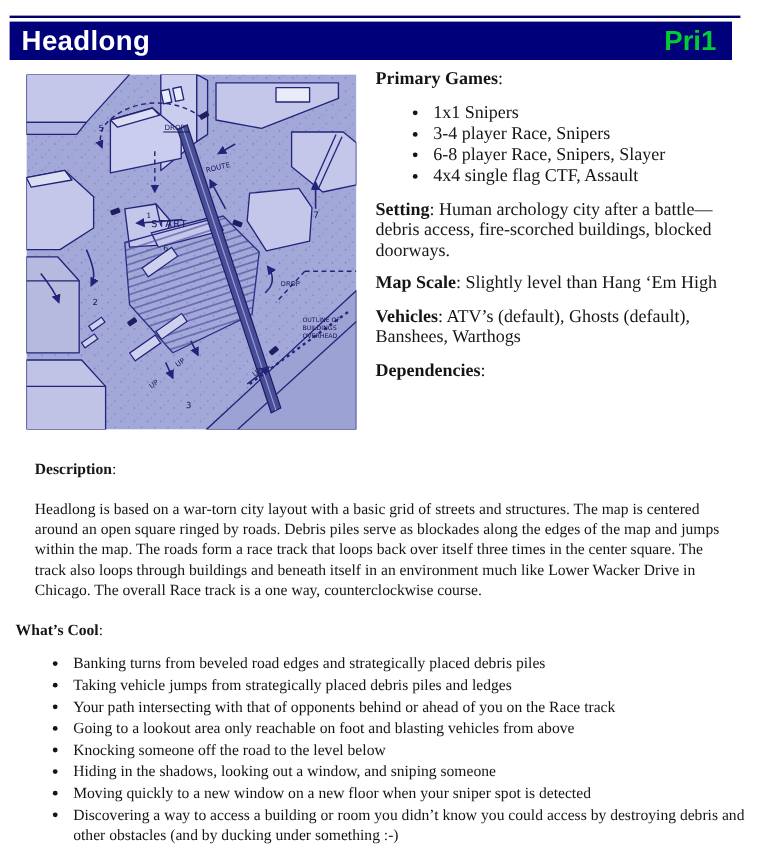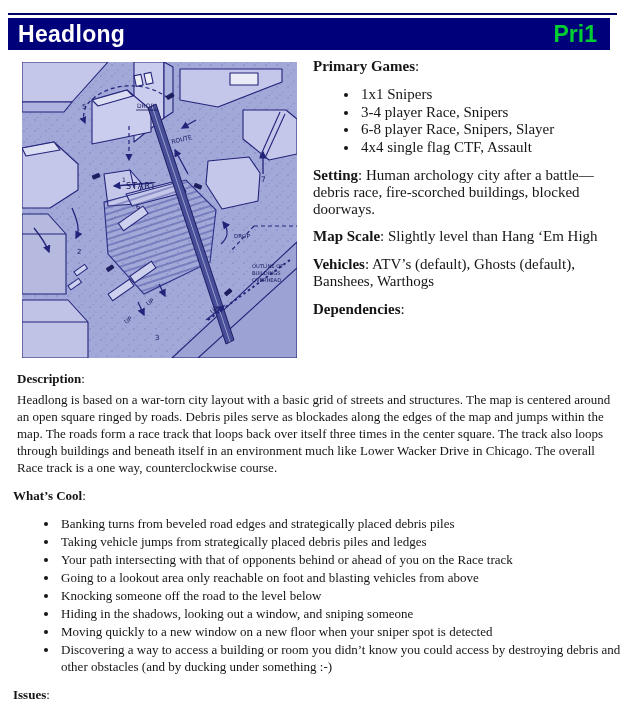--- a/index.html
+++ b/index.html
@@ -14,21 +14,21 @@
     display:flex;align-items:center;justify-content:space-between;
     padding:0 13px 0 10px;box-sizing:border-box;
     font-family:"Liberation Sans", sans-serif;font-weight:bold;font-size:23px;
   }
   .title-bar .title{color:#ffffff;letter-spacing:.3px;}
   .title-bar .pri{color:#00cc33;margin-left:48px;}
   .map-wrap{position:absolute;left:22px;top:62px;width:275px;height:296px;}
   .info-col{position:absolute;left:313px;top:58px;width:312px;font-size:15px;line-height:16.8px;}
   .bottom{position:absolute;left:13px;top:366px;width:609px;font-size:13px;line-height:17px;}
   p{margin:11px 0;}
-  p.m0{margin:4px;}
+  p.m0{margin:16px;}
   .b{font-weight:bold;}
   ul{margin:11px 0;padding-left:46px;list-style:disc;}
   li{margin:0 0 1px 0;padding-left:2px;}
   .info-col p:first-child{margin-top:0;}
   svg text{font-family:"DejaVu Sans", sans-serif;fill:#14145a;}
 </style>
 </head>
 <body>
 
 <div class="top-rule"></div>
@@ -169,21 +169,21 @@
 </div>
 
 <div class="info-col">
   <p><span class="b">Primary Games</span><span>:</span></p>
   <ul>
     <li>1x1 Snipers</li>
     <li>3-4 player Race, Snipers</li>
     <li>6-8 player Race, Snipers, Slayer</li>
     <li>4x4 single flag CTF, Assault</li>
   </ul>
-  <p><span class="b">Setting</span><span>:</span> <span>Human archology city after a battle—debris race, fire-scorched buildings, blocked doorways.</span></p>
+  <p><span class="b">Setting</span><span>:</span> <span>Human archology city after a battle—debris access, fire-scorched buildings, blocked doorways.</span></p>
   <p><span class="b">Map Scale</span><span>:</span> <span>Slightly level than Hang ‘Em High</span></p>
   <p><span class="b">Vehicles</span><span>:</span> <span>ATV’s (default), Ghosts (default), Banshees, Warthogs</span></p>
   <p><span class="b">Dependencies</span><span>:</span></p>
 </div>
 
 <div class="bottom">
   <p class="m0"><span class="b">Description</span><span>:</span></p>
   <p class="m0">Headlong is based on a war-torn city layout with a basic grid of streets and structures. The map is centered around an open square ringed by roads. Debris piles serve as blockades along the edges of the map and jumps within the map. The roads form a race track that loops back over itself three times in the center square. The track also loops through buildings and beneath itself in an environment much like Lower Wacker Drive in Chicago. The overall Race track is a one way, counterclockwise course.</p>
 
   <p style="margin-bottom:0;"><span class="b">What’s Cool</span><span>:</span></p>

